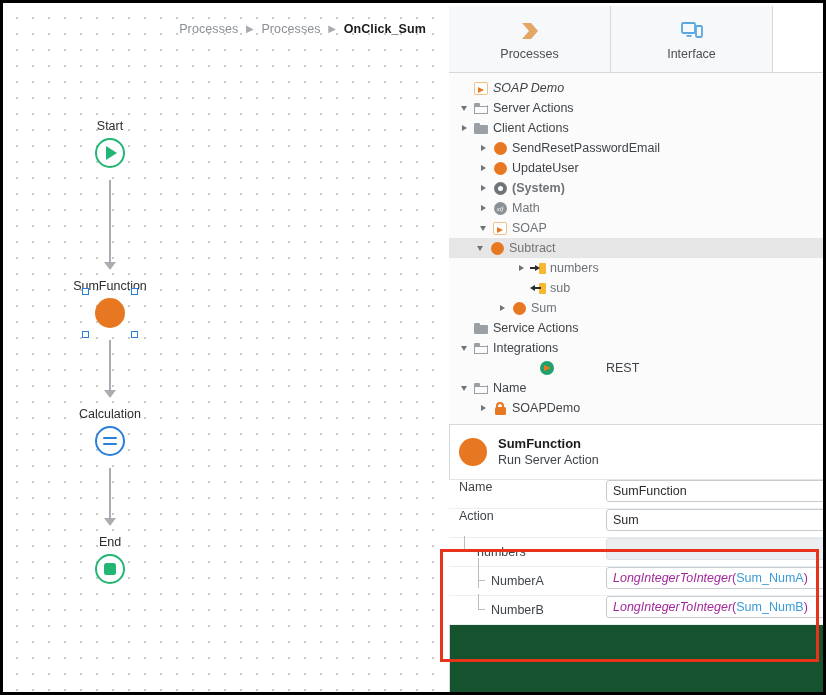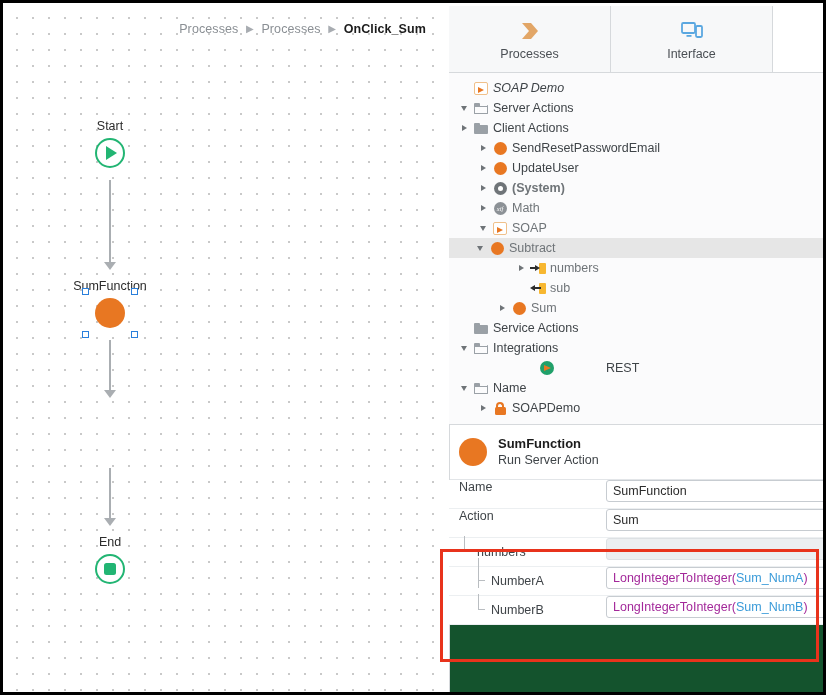--- a/index.html
+++ b/index.html
@@ -510,21 +510,21 @@
     padding: 0 6px;
     margin-right: -10px;
     white-space: nowrap;
     overflow: hidden;
     cursor: text;
   }
   .prop-field.readonly {
     background: #eceff1;
     border-color: #dde1e4;
   }
-  .expr-fn   { color: #a3289a; }
+  .expr-fn   { color: #a3289a; font-style: italic; }
   .expr-var  { color: #3a9bd9; }
   .expr-punc { color: #a3289a; }
 
   .red-outline {
     position: absolute;
     border: 3px solid #e8331c;
     box-sizing: border-box;
     pointer-events: none;
   }
 </style>
@@ -564,20 +564,30 @@
       <div class="node-label">SumFunction</div>
       <div class="node-shape">
         <div class="circ circ-fill-orange"></div>
         <div class="handle h-tl"></div>
         <div class="handle h-tr"></div>
         <div class="handle h-bl"></div>
         <div class="handle h-br"></div>
       </div>
     </div>
 
+    <div class="node" style="left:104px; top:401px;">
+      <div class="node-label">Calculation</div>
+      <div class="node-shape">
+        <div class="circ circ-calc"></div>
+        <div class="glyph-eq">
+            <i></i>
+            <i></i>
+          </div>
+      </div>
+    </div>
 
     <div class="node" style="left:104px; top:529px;">
       <div class="node-label">End</div>
       <div class="node-shape">
         <div class="circ circ-end"></div>
         <div class="glyph-stop"></div>
       </div>
     </div>
   </div>
 

